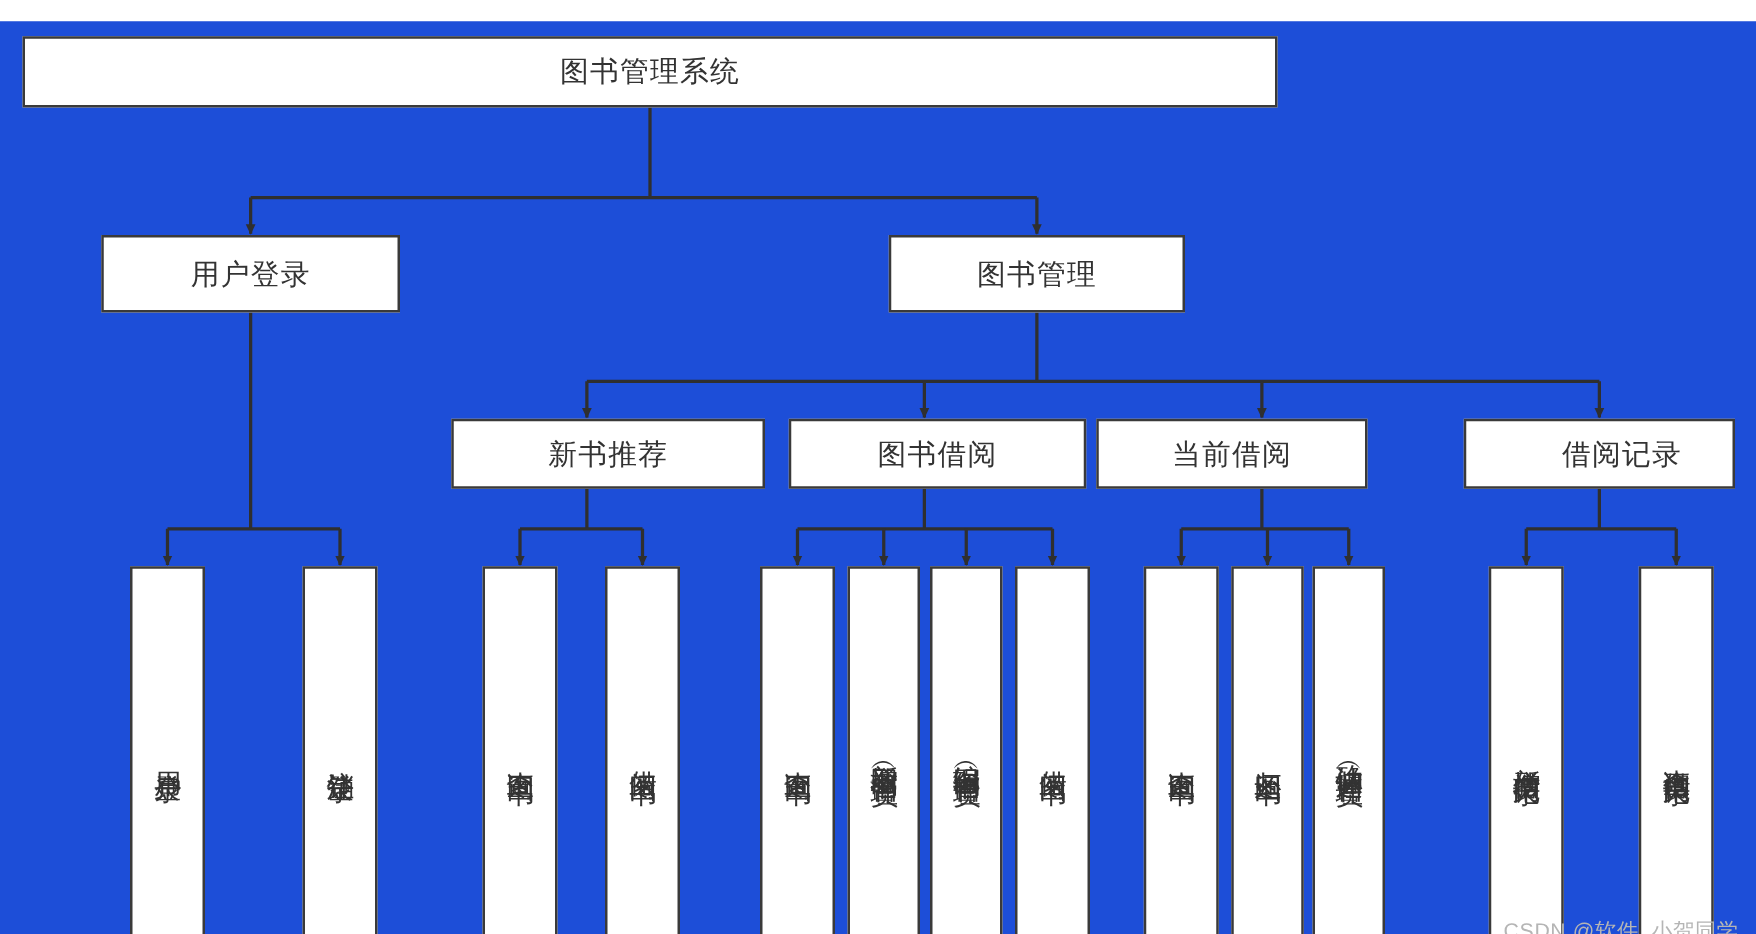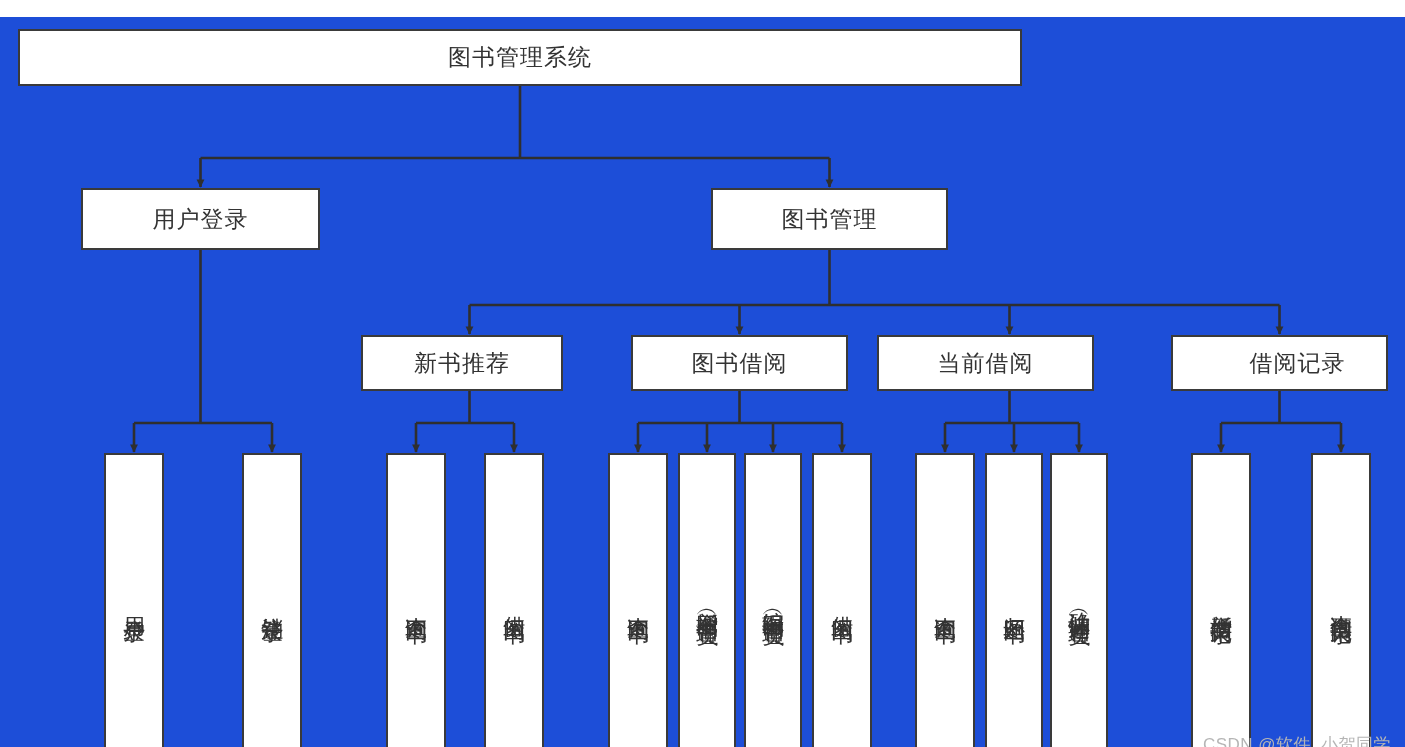--- a/index.html
+++ b/index.html
@@ -119,24 +119,24 @@
     <span class="hlabel">图书管理系统</span>
   </div>
 
   <div class="node horiz" style="left: 81px; top: 171px; width: 239px; height: 62px;">
     <span class="hlabel">用户登录</span>
   </div>
   <div class="node horiz" style="left: 711px; top: 171px; width: 237px; height: 62px;">
     <span class="hlabel">图书管理</span>
   </div>
 
-  <div class="node horiz" style="left: 361px; top: 318px; width: 202px; height: 56px;">
+  <div class="node horiz" style="left: 361px; top: 318px; width: 251px; height: 56px;">
     <span class="hlabel">新书推荐</span>
   </div>
-  <div class="node horiz" style="left: 631px; top: 318px; width: 217px; height: 56px;">
+  <div class="node horiz" style="left: 631px; top: 318px; width: 238px; height: 56px;">
     <span class="hlabel">图书借阅</span>
   </div>
   <div class="node horiz" style="left: 877px; top: 318px; width: 217px; height: 56px;">
     <span class="hlabel">当前借阅</span>
   </div>
   <div class="node horiz" style="left: 1171px; top: 318px; width: 217px; height: 56px; padding-left: 36px;">
     <span class="hlabel">借阅记录</span>
   </div>
 
   <div class="node vert" style="left: 104px; top: 436px; width: 60px; height: 300px;">

